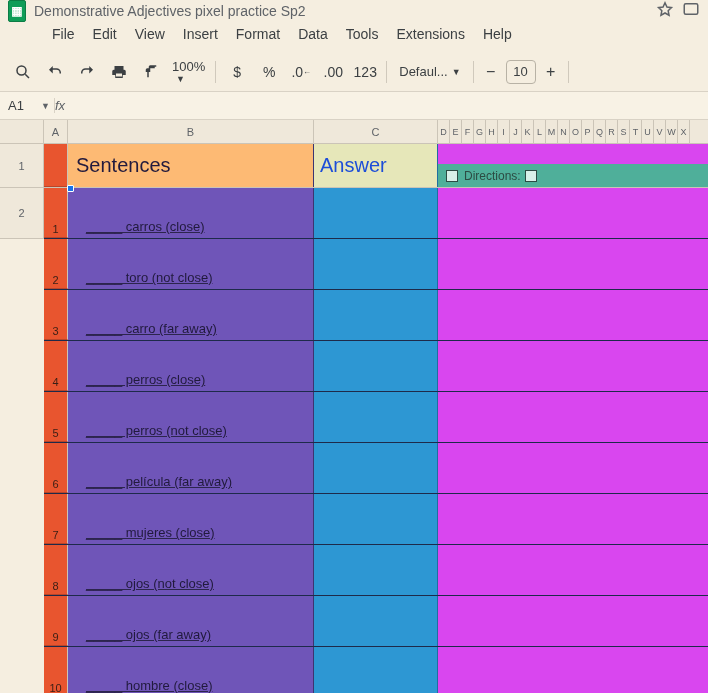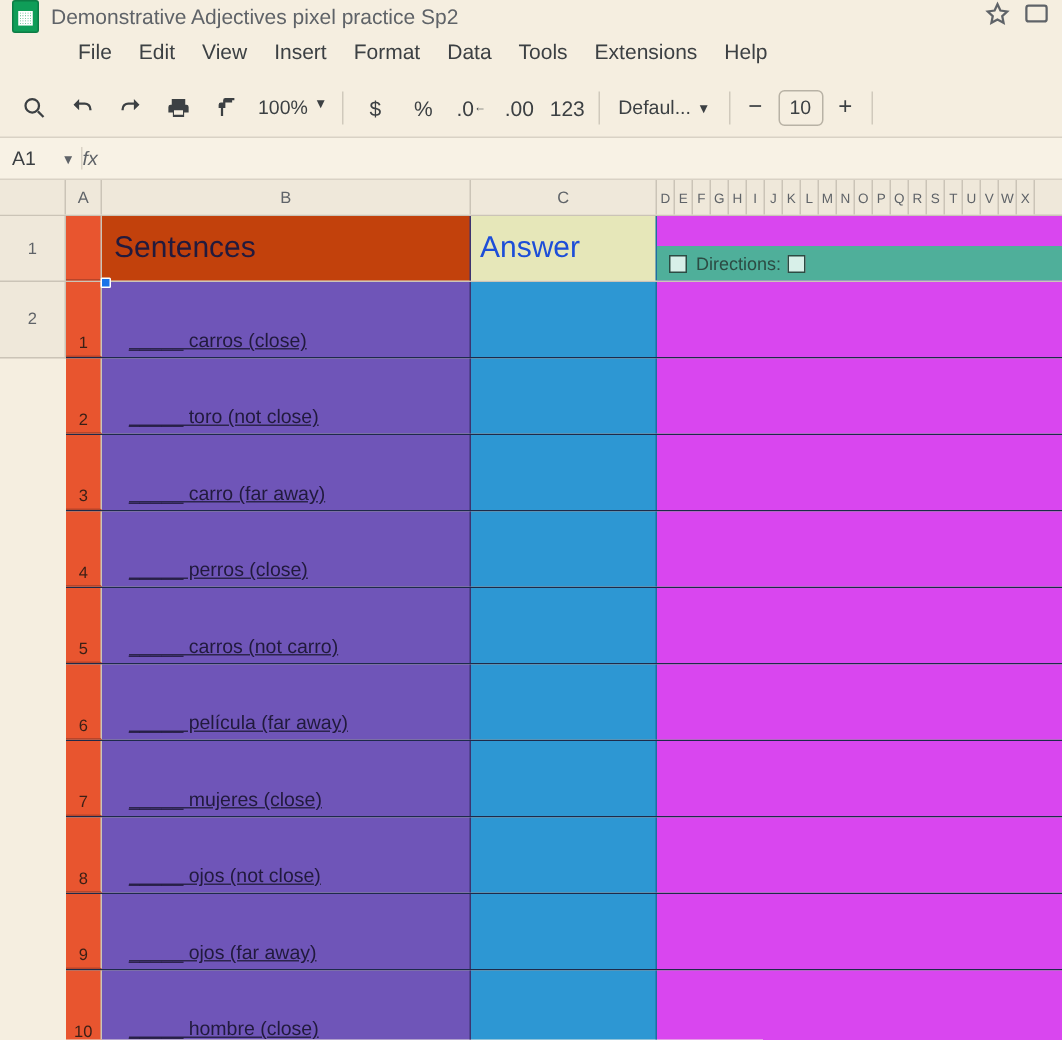--- a/index.html
+++ b/index.html
@@ -13,21 +13,21 @@
   
   
   .menu-bar { display:flex; gap:2px; padding:2px 8px 6px 44px; font-size:14px; color:#3c4043; }
   .menu-item { padding:4px 8px; border-radius:4px; cursor:pointer;}
   
   
   .toolbar { display:flex; align-items:center; gap:2px; padding:4px 8px; border-bottom:1px solid #d9d2c5; height:40px;}
   .tool-btn { width:30px; height:30px; display:inline-flex; align-items:center; justify-content:center; border-radius:4px; cursor:pointer; color:#3c4043; font-size:14px;}
   .tool-btn svg { width:18px; height:18px; fill:#3c4043; }
   .tool-sep { width:1px; height:22px; background:#d0c9bc; margin:0 4px;}
-  .zoom { display:flex; align-items:flex-start; font-size:13px; padding:0 4px;}
+  .zoom { display:flex; align-items:flex-start; font-size:13px; padding:0 4px;flex-direction:column;}
   .dropdown-caret { margin-left:4px; font-size:9px;}
   .font-select { font-size:13px; padding:0 6px; display:flex; align-items:center; height:26px; border-radius:4px;}
   .size-box { width:30px; height:24px; border:1px solid #b8b2a5; border-radius:4px; display:flex; align-items:center; justify-content:center; font-size:13px; margin:0 2px;}
   .plusminus { font-size:16px; width:22px; text-align:center; cursor:pointer;}
   
   
   .fx-row { display:flex; align-items:center; border-bottom:1px solid #d9d2c5; height:28px; background:#f8f2e5;}
   .name-box { width:54px; padding-left:8px; font-size:13px; color:#3c4043; display:flex; align-items:center; justify-content:space-between; padding-right:4px;}
   .name-caret { font-size:9px; color:#5f6368;}
   .fx-sym { width:30px; text-align:left; font-style:italic; font-size:13px; color:#5f6368; border-left:1px solid #d9d2c5;}
@@ -58,21 +58,21 @@
   .data-row.header { height:44px; border-bottom:1px solid #cbc4b7;}
   
   .cell { border-right:1px solid #cbc4b7; display:flex; align-items:flex-end; padding:4px 6px; font-size:13px; overflow:hidden; white-space:nowrap;}
   .cell.colA { width:24px; background:#e8552f; color:#3a1f16; justify-content:center; border-bottom:1px solid #b8452a; align-items:flex-end; padding-bottom:2px; font-size:11px;}
   .cell.colB { width:246px; background:#6f55b8; color:#211a3d; border-right:1px solid #3d3470; text-decoration:underline; text-decoration-color:#2c254d; padding-left:18px;}
   .cell.colC { width:124px; background:#2d97d3; border-right:1px solid #1f6fa0;}
   .cell.rest { flex:1; background:#d946ef; border-right:none; display:block; padding:0;}
   
   
   .data-row.header .cell.colA { background:#e8552f; }
-  .data-row.header .cell.colB { background:#c2410c; text-decoration:none; color:#221a3d; font-size:20px; align-items:center; padding-left:8px;}
+  .data-row.header .cell.colB { background:#fdba74; text-decoration:none; color:#221a3d; font-size:20px; align-items:center; padding-left:8px;}
   .data-row.header .cell.colC { background:#e6e7b9; color:#1d4ed8; font-size:20px; align-items:center; padding-left:6px;}
   .data-row.header .cell.rest { position:relative; }
   
   
   .directions-banner { position:absolute; left:0; right:0; top:20px; height:24px; background:#4faf9a; display:flex; align-items:center; padding-left:8px; font-size:12px; color:#2c4b43;}
   .chk { width:12px; height:12px; border:1px solid #2c4b43; background:#d8f0e9; margin-right:6px;}
   .chk2 { width:12px; height:12px; border:1px solid #2c4b43; background:#d8f0e9; margin-left:4px;}
   
   
   .tiny-heads { display:flex; }
@@ -250,21 +250,21 @@
             <div class="cell rest"></div>
           </div>
           <div class="data-row" style="height: 51px;">
             <div class="cell colA">4</div>
             <div class="cell colB">_____ perros (close)</div>
             <div class="cell colC"></div>
             <div class="cell rest"></div>
           </div>
           <div class="data-row" style="height: 51px;">
             <div class="cell colA">5</div>
-            <div class="cell colB">_____ carros (not carro)</div>
+            <div class="cell colB">_____ perros (not close)</div>
             <div class="cell colC"></div>
             <div class="cell rest"></div>
           </div>
           <div class="data-row" style="height: 51px;">
             <div class="cell colA">6</div>
             <div class="cell colB">_____ película (far away)</div>
             <div class="cell colC"></div>
             <div class="cell rest"></div>
           </div>
           <div class="data-row" style="height: 51px;">

